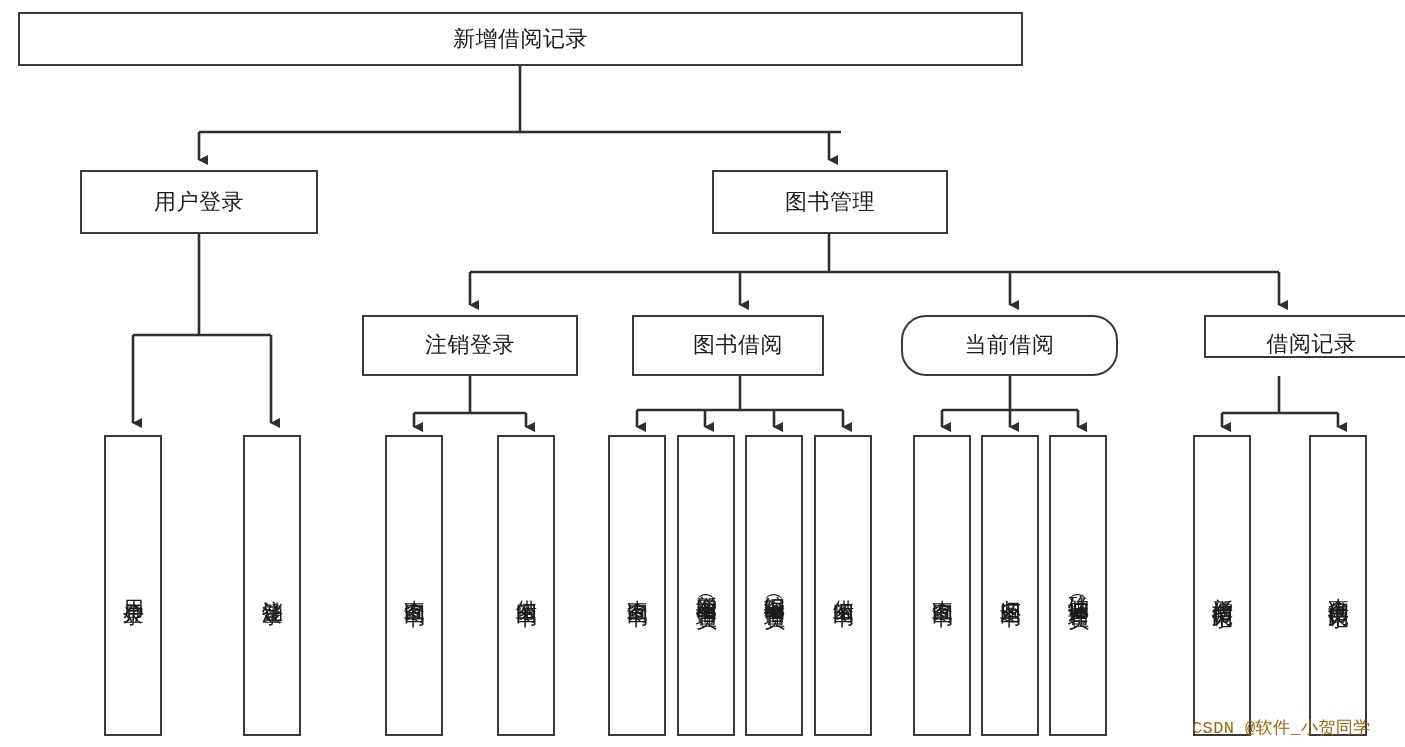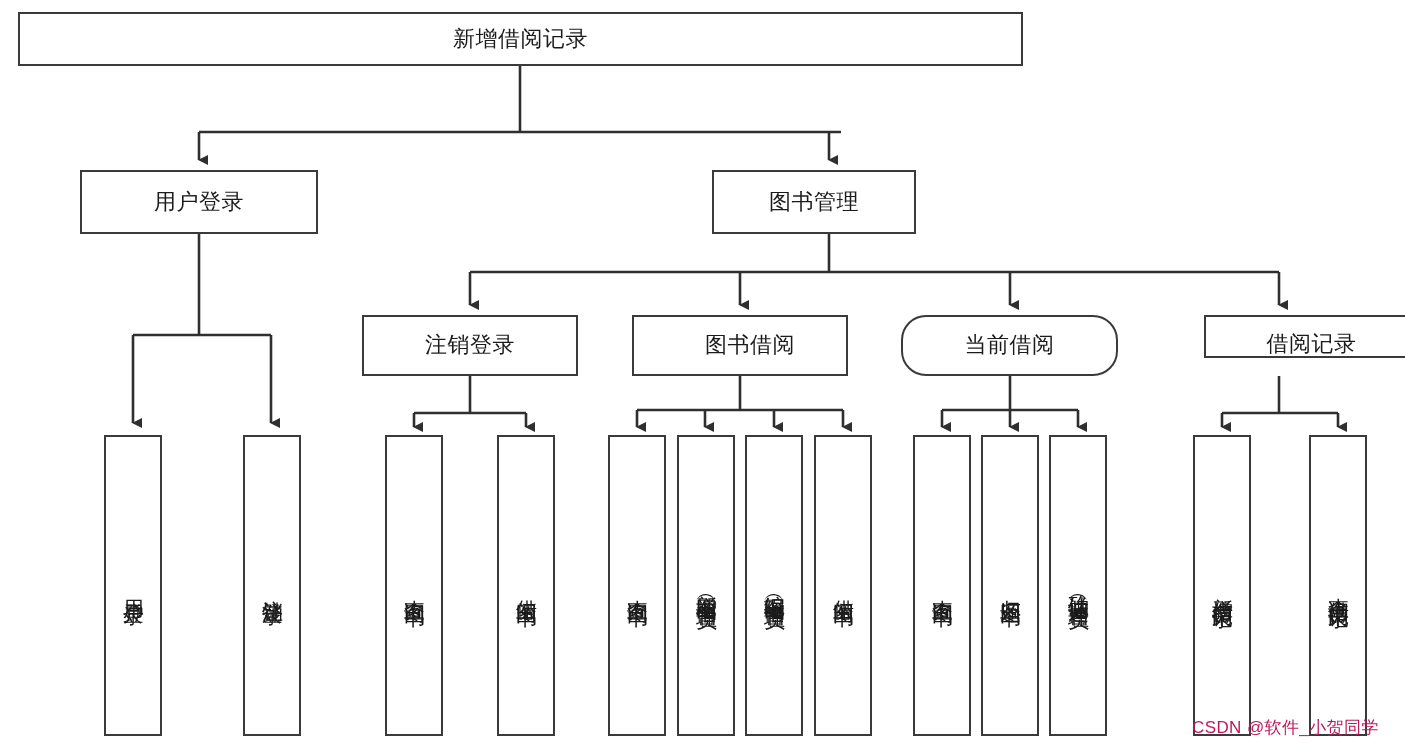--- a/index.html
+++ b/index.html
@@ -55,23 +55,24 @@
     font-size: 21px;
     line-height: 1.28;
     letter-spacing: 2.2px;
     color: #1b1b1b;
     text-align: center;
     white-space: nowrap;
   }
   .watermark {
     position: absolute;
     font-size: 17px;
-    color: #be185d;
+    color: #a16207;
     white-space: nowrap;
     letter-spacing: 0.4px;
+    font-family: Liberation Mono, monospace;
   }
 </style>
 </head>
 <body>
 
 <div id="canvas">
 
   <svg id="wires" viewBox="0 0 1405 747">
     <defs>
       <marker id="arrow" markerWidth="11" markerHeight="11" refX="5" refY="9" orient="auto" markerUnits="userSpaceOnUse">
@@ -122,28 +123,28 @@
     </g>
   </svg>
 
   <div class="node node-h node-root" style="left:18px;top:12px;width:1005px;height:54px;">
     <span>新增借阅记录</span>
   </div>
 
   <div class="node node-h" style="left:80px;top:170px;width:238px;height:64px;">
     <span>用户登录</span>
   </div>
-  <div class="node node-h" style="left:712px;top:170px;width:204px;height:64px;">
+  <div class="node node-h" style="left:712px;top:170px;width:236px;height:64px;">
     <span>图书管理</span>
   </div>
 
   <div class="node node-h" style="left:362px;top:315px;width:216px;height:61px;">
     <span>注销登录</span>
   </div>
-  <div class="node node-h" style="left:632px;top:315px;width:216px;height:61px;padding-left:20px;">
+  <div class="node node-h" style="left:632px;top:315px;width:192px;height:61px;padding-left:20px;">
     <span>图书借阅</span>
   </div>
   <div class="node node-h" style="left:901px;top:315px;width:217px;height:61px;border-radius:25px;">
     <span>当前借阅</span>
   </div>
   <div class="node node-h" style="left:1204px;top:315px;width:215px;height:43px;align-items:flex-end;">
     <span>借阅记录</span>
   </div>
 
   <div class="node node-v" style="left:104px;top:435px;width:58px;height:301px;">

